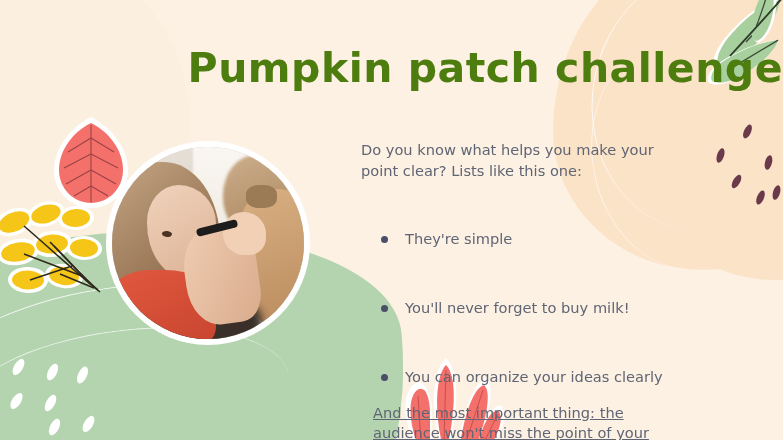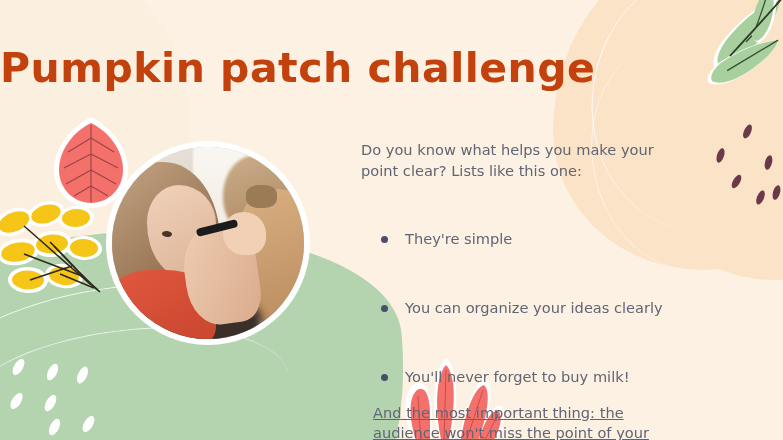--- a/index.html
+++ b/index.html
@@ -113,26 +113,26 @@
     background: #ffffff;
     transform: rotate(28deg);
   }
 
   
   .title {
     position: absolute;
     left: 0;
     right: 0;
     top: 44px;
-    text-align: left;
+    text-align: right;
     font-family: "DejaVu Sans", sans-serif;
     font-size: 41px;
     font-weight: 700;
     letter-spacing: 0.5px;
-    color: #c2410c;
+    color: #4d7c0f;
   }
 
   
   .body-block {
     position: absolute;
     left: 361px;
     top: 140px;
     width: 318px;
     color: #5f6574;
     font-size: 14.6px;
@@ -424,23 +424,23 @@
 
   <div class="body-block">
     <p class="para">Do you know what helps you make your point clear? Lists like this one:</p>
     <ul class="bullets">
       <li>
         <span class="dot"></span>
         <span>They're simple</span>
       </li>
       <li>
         <span class="dot"></span>
-        <span>You can organize your ideas clearly</span>
+        <span>You'll never forget to buy milk!</span>
       </li>
       <li>
         <span class="dot"></span>
-        <span>You'll never forget to buy milk!</span>
+        <span>You can organize your ideas clearly</span>
       </li>
     </ul>
     <p class="para-end">And the most important thing: the audience won't miss the point of your presentation</p>
   </div>
 
 </div>
 
 </body></html>

